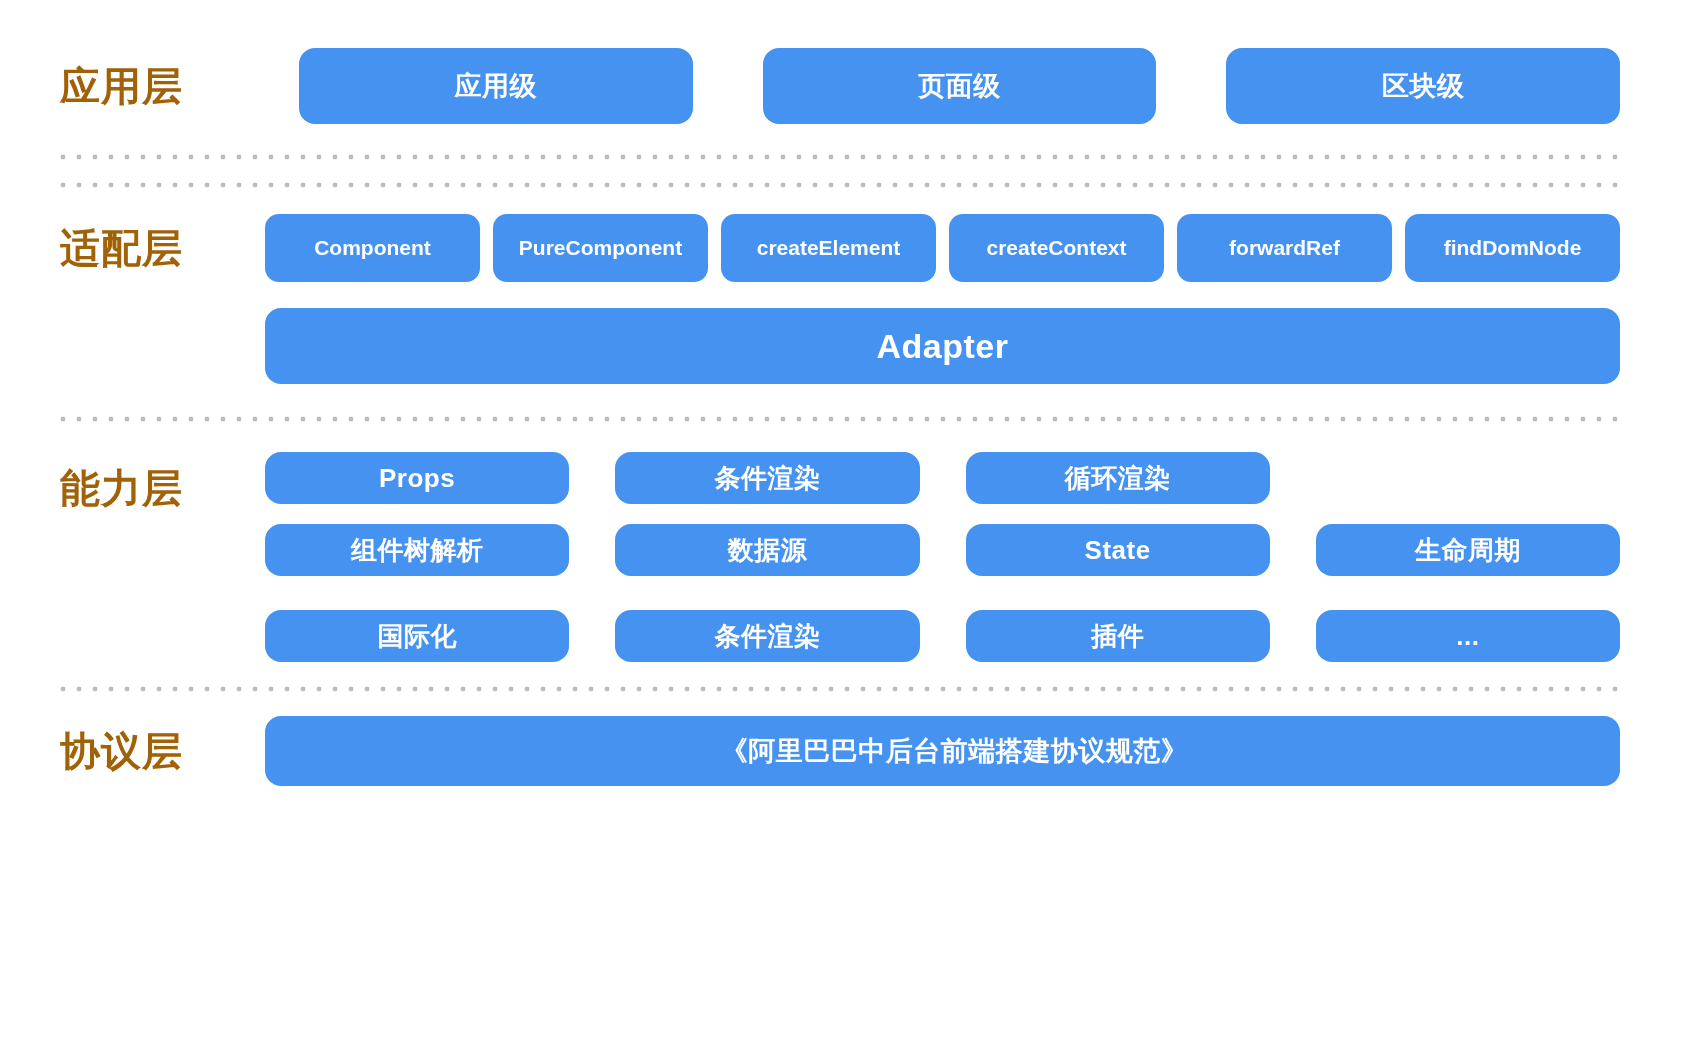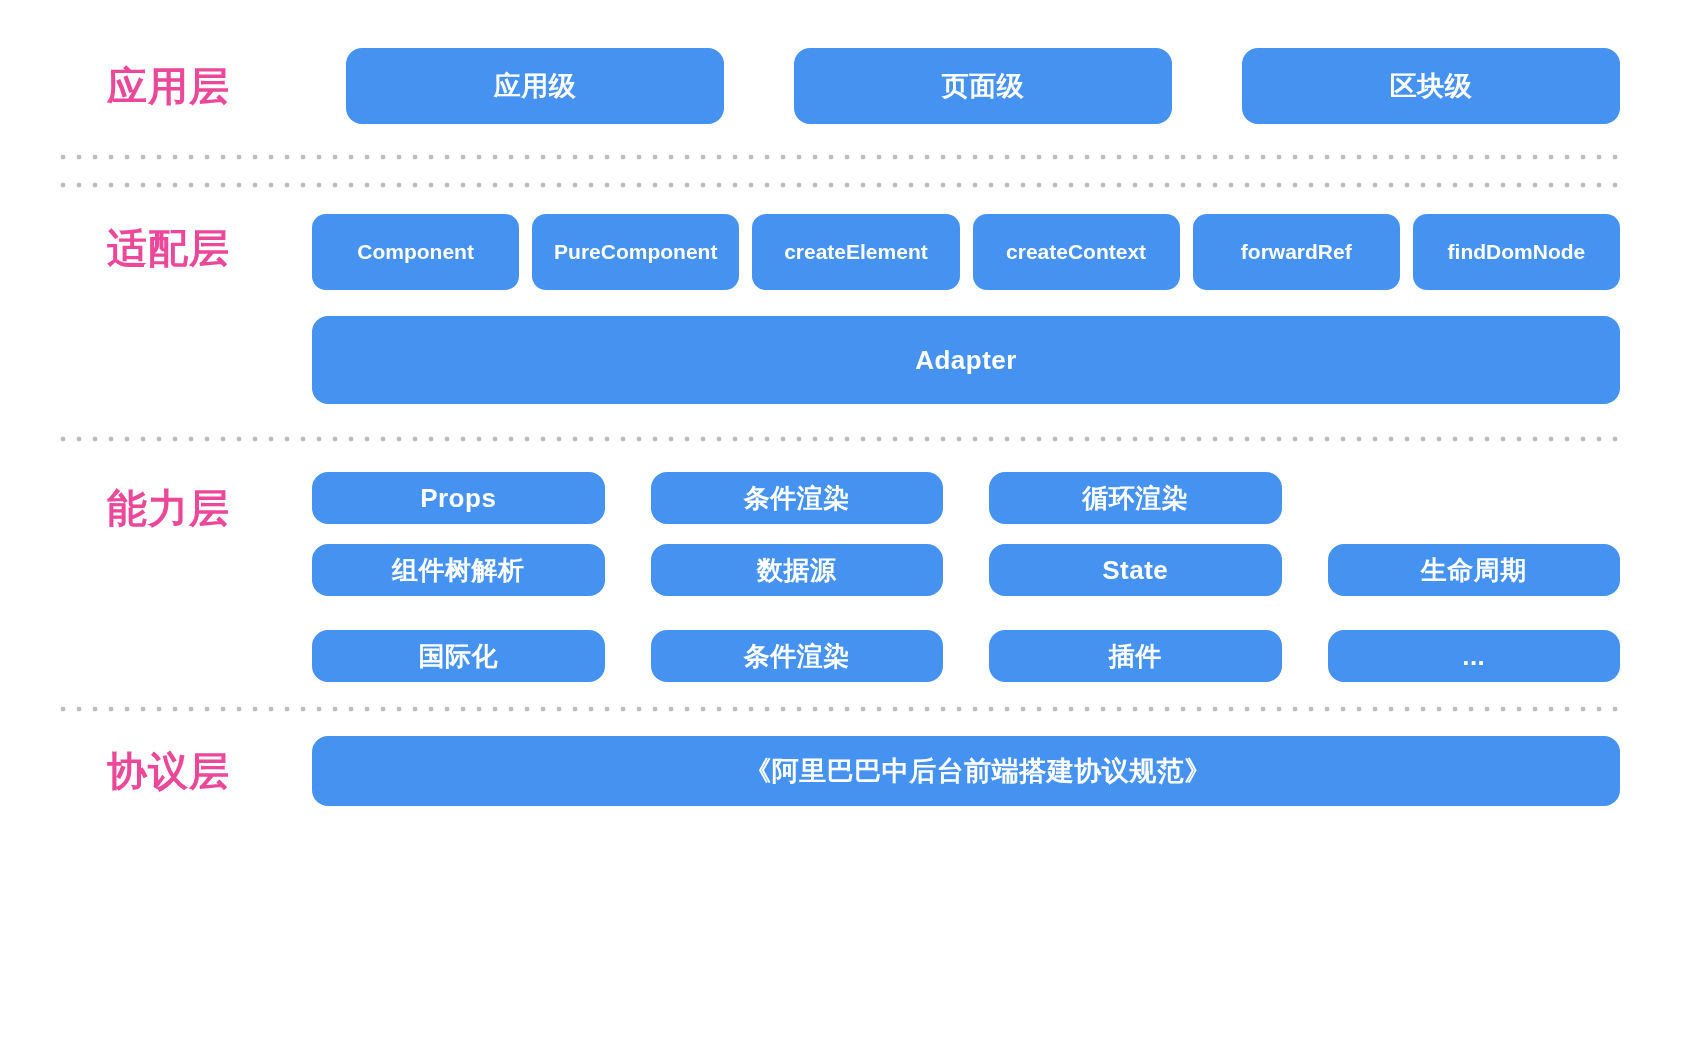--- a/index.html
+++ b/index.html
@@ -11,23 +11,22 @@
   }
   #diagram{
     box-sizing:border-box;
     width:1686px;height:1062px;
     padding:48px 66px 0 60px;
   }
   .layer{display:flex;align-items:flex-start;}
   .layer-label{
     width:205px;flex:0 0 205px;
     display:flex;align-items:center;
-    font-size:40px;font-weight:600;color:#ec4899;
+    font-size:40px;font-weight:600;color:#a16207;
     letter-spacing:1px;
-    margin-left:47px;
   }
   .layer-content{flex:1;display:flex;flex-direction:column;}
   .row{display:grid;gap:70px;}
   .node{
     background:#4592F0;
     color:#ffffff;
     border-radius:16px;
     display:flex;align-items:center;justify-content:center;
     font-weight:700;
     white-space:nowrap;
@@ -35,22 +34,22 @@
   }
   
   .sec-application .node{height:76px;font-size:27px;}
   .sec-application .layer-label{height:76px;}
   .sec-render .node{height:72px;font-size:27px;}
   .sec-render .layer-label{height:72px;}
   .sec-render .layer-content{gap:38px;}
   .sec-adapter .layer-label{height:68px;}
   .sec-adapter .layer-content{gap:26px;}
   .sec-adapter .row{gap:13px;}
-  .sec-adapter .row:first-child .node{height:76px;font-size:21px;border-radius:14px;letter-spacing:0;}
-  .sec-adapter .row:last-child .node{height:88px;font-size:26px;}
+  .sec-adapter .row:first-child .node{height:68px;font-size:21px;border-radius:14px;letter-spacing:0;}
+  .sec-adapter .row:last-child .node{height:76px;font-size:34px;}
   .sec-capability .layer-label{height:72px;text-align:right;}
   .sec-capability .layer-content{gap:20px;}
   .sec-capability .row{gap:46px;}
   .sec-capability .node{height:52px;font-size:26px;}
   .sec-protocol .layer-label{height:70px;}
   .sec-protocol .node{height:70px;font-size:27px;padding-left:24px;}
   
   .separator{
     height:6px;
     background-image:radial-gradient(circle at 3px 3px,#BCBCBC 2.4px,rgba(188,188,188,0) 2.6px);

